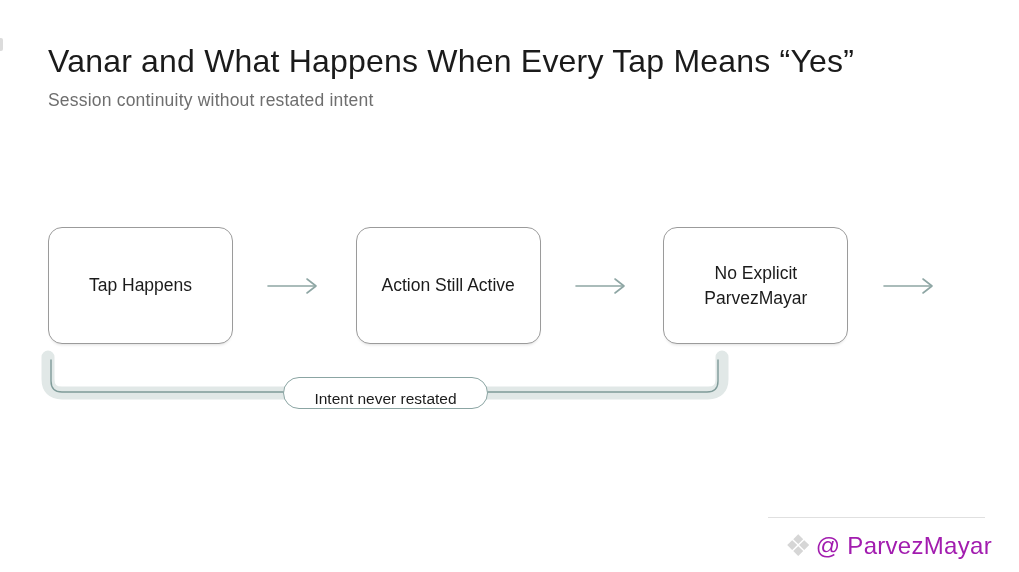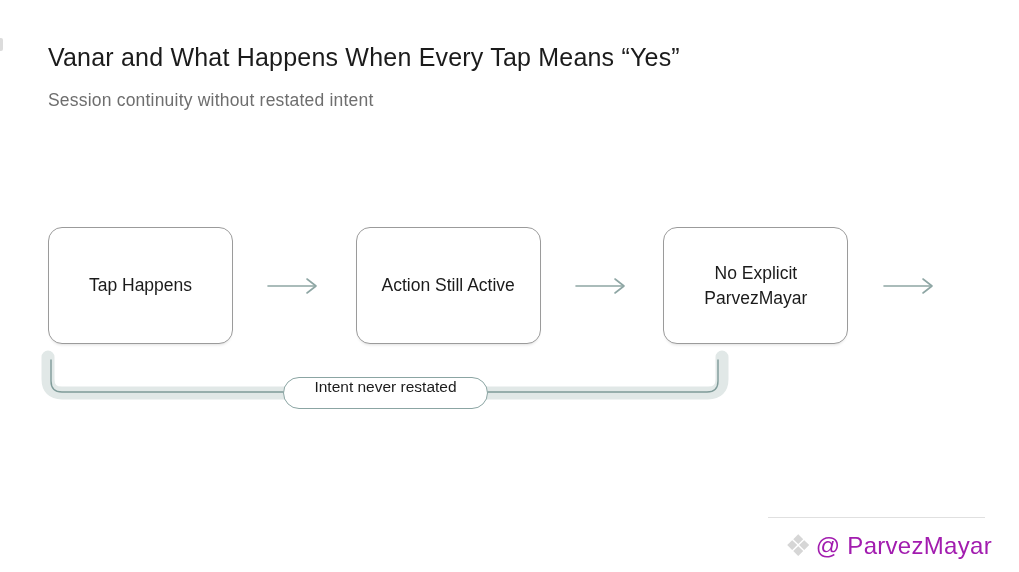--- a/index.html
+++ b/index.html
@@ -21,21 +21,21 @@
     top: 38px;
     width: 3px;
     height: 13px;
     background: #dcdcdc;
     border-radius: 0 2px 2px 0;
   }
   .title {
     position: absolute;
     left: 48px;
     top: 43px;
-    font-size: 25px;
+    font-size: 32px;
     font-weight: 500;
     color: #1b1b1b;
     letter-spacing: 0.2px;
     white-space: nowrap;
   }
   .subtitle {
     position: absolute;
     left: 48px;
     top: 90px;
     font-size: 17.5px;
@@ -88,21 +88,21 @@
     position: absolute;
     left: 283px;
     top: 377px;
     width: 205px;
     height: 32px;
     box-sizing: border-box;
     background: #ffffff;
     border: 1.5px solid #8ba5a3;
     border-radius: 17px;
     display: flex;
-    align-items: flex-start;
+    align-items: flex-end;
     justify-content: center;
     font-size: 15.5px;
     color: #1b1b1b;
     z-index: 3;
   }
   .footer-divider {
     position: absolute;
     left: 768px;
     top: 517px;
     width: 217px;

